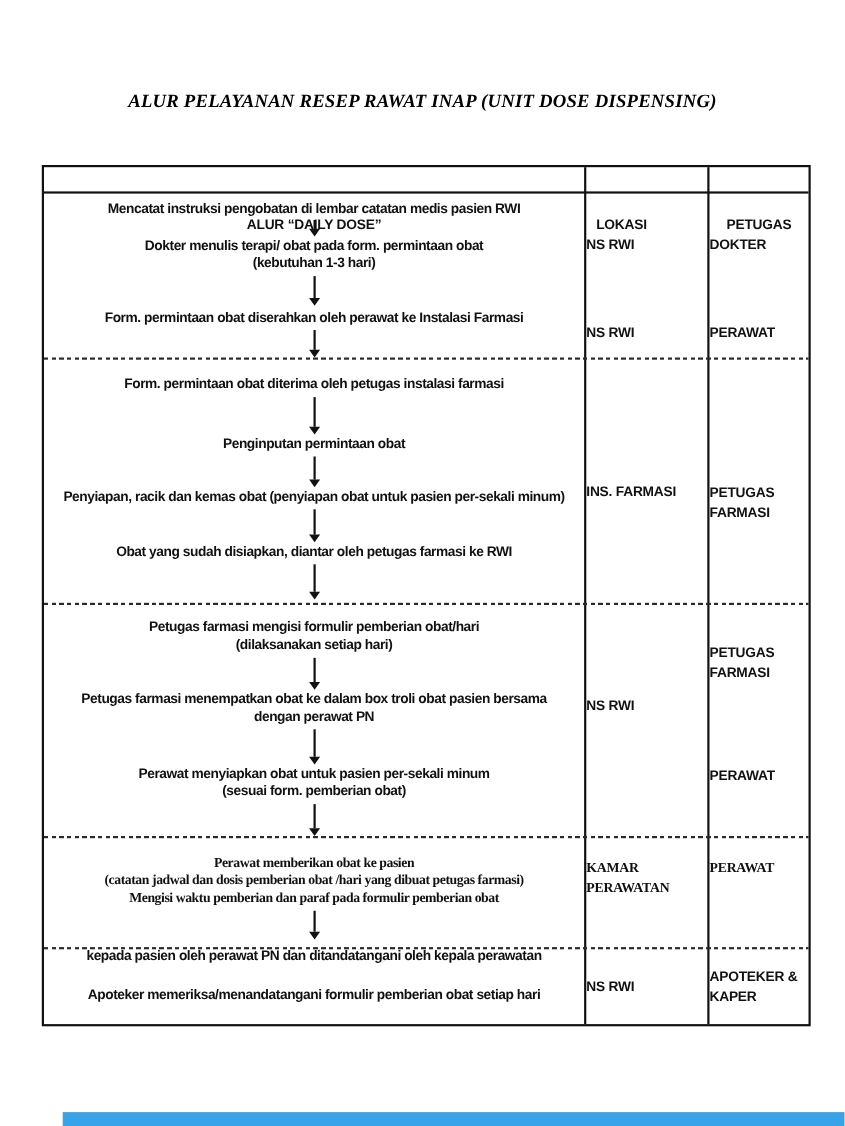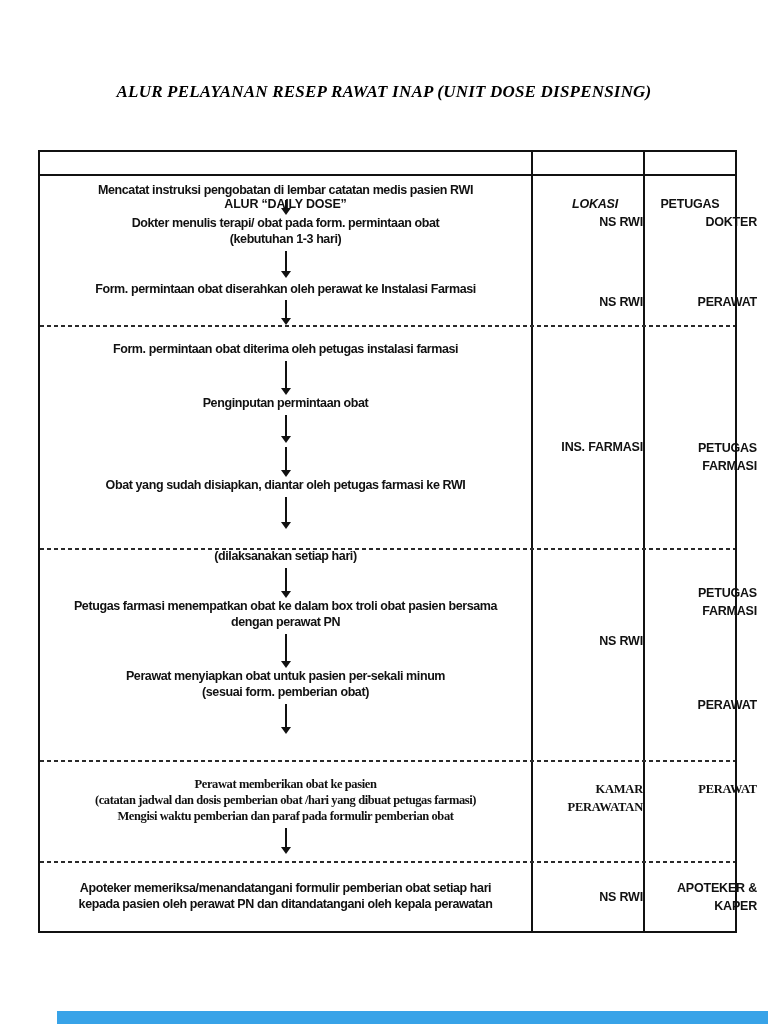--- a/index.html
+++ b/index.html
@@ -19,37 +19,37 @@
   .vline.v1{left:491px;}
   .vline.v2{left:603px;}
   .hsolid{position:absolute;left:0;right:0;height:2px;background:#111;top:22px;}
   .hdash{position:absolute;left:0;right:0;height:2px;
     background:repeating-linear-gradient(90deg,#2a2a2a 0 4px,transparent 4px 7px);}
   .d1{top:173px;} .d2{top:396px;} .d3{top:608px;} .d4{top:709px;}
 
   .hcell{position:absolute;top:0;height:22px;display:flex;align-items:center;justify-content:center;
     font-weight:bold;font-size:12.5px;letter-spacing:-.2px;margin-top:41px;}
   .hc-alur{left:0;width:491px;}
-  .hc-lokasi{left:493px;width:124px;font-style:italic;}
+  .hc-lokasi{left:463px;width:124px;}
   .hc-petugas{left:605px;width:90px;}
 
   .flowcell{position:absolute;left:0;width:491px;display:flex;flex-direction:column;align-items:center;}
   .fs1{top:22px;height:151px;} .fs2{top:173px;height:223px;} .fs3{top:396px;height:212px;}
   .fs4{top:608px;height:101px;font-family:Liberation Serif, serif;} .fs5{top:709px;height:72px;}
 
   .step{font-weight:bold;font-size:12.5px;line-height:16px;letter-spacing:-.4px;
     text-align:left;white-space:nowrap;}
   .arrow{position:relative;width:2px;background:#111;}
   .arrow::after{content:"";position:absolute;left:50%;bottom:-7px;transform:translateX(-50%);
     border-left:5px solid transparent;border-right:5px solid transparent;border-top:7px solid #111;}
 
   .sidecell{position:absolute;}
   .sc-lokasi{left:493px;width:110px;}
   .sc-petugas{left:605px;width:90px;padding-left:22px;}
-  .side{position:absolute;left:0;right:0;text-align:right;font-weight:bold;font-size:12.5px;
+  .side{position:absolute;left:0;right:0;text-align:left;font-weight:bold;font-size:12.5px;
     line-height:16px;letter-spacing:-.2px;}
 
   .progressbar{position:absolute;left:57px;top:1011px;width:711px;height:13px;}
 </style>
 </head>
 <body>
 
 <div id="page">
 
   <h1 class="title">ALUR PELAYANAN RESEP RAWAT INAP (UNIT DOSE DISPENSING)</h1>
@@ -76,46 +76,48 @@
       <div class="arrow" style="height:25px;margin:4px 0 10px"></div>
       <div class="step">Form. permintaan obat diserahkan oleh perawat ke Instalasi Farmasi</div>
       <div class="arrow" style="height:21px;margin:3px 0 7px"></div>
     </div>
 
     <div class="flowcell fs2">
       <div class="step" style="margin-top:16px">Form. permintaan obat diterima oleh petugas instalasi farmasi</div>
       <div class="arrow" style="height:27px;margin:4px 0 7px"></div>
       <div class="step">Penginputan permintaan obat</div>
       <div class="arrow" style="height:21px;margin:4px 0 7px"></div>
+      <div class="step">Penyiapan, racik dan kemas obat (penyiapan obat untuk pasien per-sekali minum)</div>
       <div class="arrow" style="height:23px;margin:4px 0 7px"></div>
       <div class="step">Obat yang sudah disiapkan, diantar oleh petugas farmasi ke RWI</div>
       <div class="arrow" style="height:25px;margin:4px 0 7px"></div>
     </div>
 
     <div class="flowcell fs3">
+      <div class="step" style="margin-top:14px">Petugas farmasi mengisi formulir pemberian obat/hari</div>
       <div class="step">(dilaksanakan setiap hari)</div>
       <div class="arrow" style="height:23px;margin:4px 0 7px"></div>
       <div class="step">Petugas farmasi  menempatkan obat ke dalam box troli obat pasien bersama</div>
       <div class="step">dengan perawat PN</div>
       <div class="arrow" style="height:27px;margin:4px 0 7px"></div>
       <div class="step">Perawat menyiapkan obat untuk pasien per-sekali minum</div>
       <div class="step">(sesuai form. pemberian obat)</div>
       <div class="arrow" style="height:23px;margin:4px 0 7px"></div>
     </div>
 
     <div class="flowcell fs4">
       <div class="step" style="margin-top:16px">Perawat memberikan obat ke pasien</div>
       <div class="step">(catatan jadwal  dan dosis pemberian obat /hari yang dibuat petugas farmasi)</div>
       <div class="step">Mengisi waktu pemberian dan paraf pada formulir pemberian obat</div>
       <div class="arrow" style="height:19px;margin:4px 0 7px"></div>
     </div>
 
     <div class="flowcell fs5">
+      <div class="step">kepada pasien oleh perawat PN dan ditandatangani oleh kepala perawatan</div>
       <div class="step" style="margin-top:19px">Apoteker memeriksa/menandatangani formulir pemberian obat setiap hari</div>
-      <div class="step">kepada pasien oleh perawat PN dan ditandatangani oleh kepala perawatan</div>
     </div>
 
     <div class="sidecell sc-lokasi fs1">
       <div class="side" style="top:40px">NS RWI</div>
       <div class="side" style="top:120px">NS RWI</div>
     </div>
     <div class="sidecell sc-petugas fs1">
       <div class="side" style="top:40px">DOKTER</div>
       <div class="side" style="top:120px">PERAWAT</div>
     </div>

